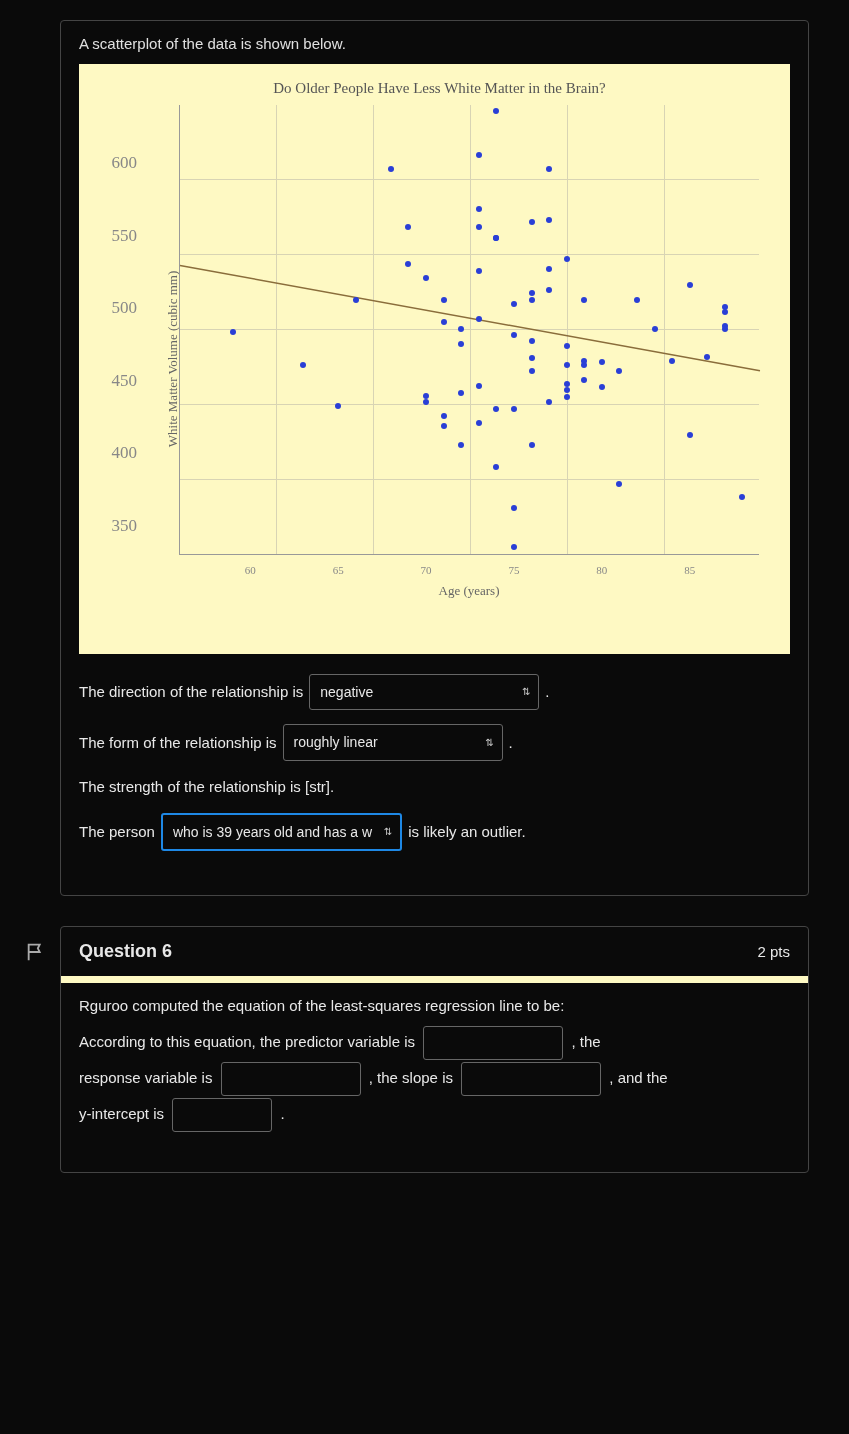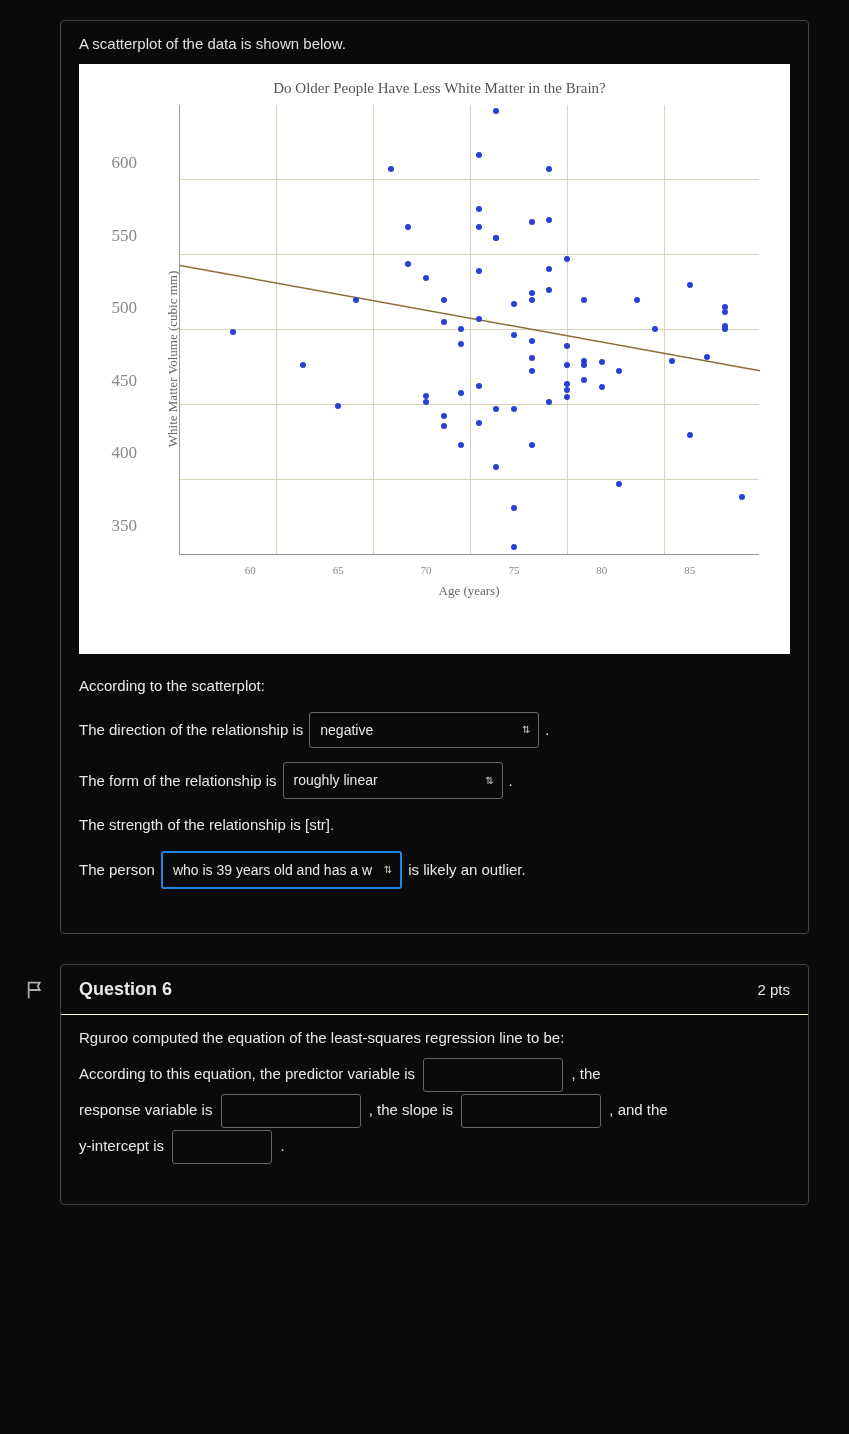--- a/index.html
+++ b/index.html
@@ -16,21 +16,21 @@
     border-radius: 4px;
     margin-bottom: 30px;
     padding: 0;
     position: relative;
   }
   .question-body {
     padding: 14px 18px 30px 18px;
   }
   .intro { margin-bottom: 12px; color: #e0e0e0; }
   .chart-container {
-    background: #ffffff;
+    background: #fef9c3;
     width: 100%;
     height: 590px;
     position: relative;
     margin-bottom: 20px;
     padding: 16px 30px 30px 40px;
     color: #333;
     font-family: Georgia, serif;
   }
   .chart-title {
     text-align: center;
@@ -97,21 +97,21 @@
     border: 1px solid #666;
     border-radius: 3px;
     padding: 6px 10px;
     color: #e8e8e8;
     font-size: 14px;
     width: 140px;
     height: 34px;
   }
   .text-input.small { width: 100px; }
   .question-header {
-    border-bottom: 1px solid #fef9c3;
+    border-bottom: 7px solid #fef9c3;
     padding: 14px 18px;
     display: flex;
     justify-content: space-between;
     align-items: center;
   }
   .question-header h2 { font-size: 18px; font-weight: bold; }
   .pts { font-size: 15px; color: #e8e8e8; }
   .flag-icon {
     position: absolute;
     left: -36px;
@@ -219,21 +219,20 @@
         </div>
       <div class="xlabel">Age (years)</div>
     <div class="ytick" style="top: 461.968px; position: absolute; left: 30px;">350</div>
         <div class="ytick" style="top: 389.387px; position: absolute; left: 30px; font-family: Liberation Serif, serif;">400</div>
         <div class="ytick" style="top: 316.806px; position: absolute; left: 30px;">450</div>
         <div class="ytick" style="top: 244.226px; position: absolute; left: 30px;">500</div>
         <div class="ytick" style="top: 171.645px; position: absolute; left: 30px;">550</div>
         <div class="ytick" style="top: 99.0645px; position: absolute; left: 30px;">600</div>
       </div>
 
-    <p class="qtext" style="display:block;font-weight:normal">According to the scatterplot:</p>
 
     <div class="qtext">
       <span>The direction of the relationship is</span>
       <span class="select-box" style="min-width:230px">
         <span>negative</span>
         <span class="caret">⇅</span>
       </span>
       <span>.</span>
     </div>
 

